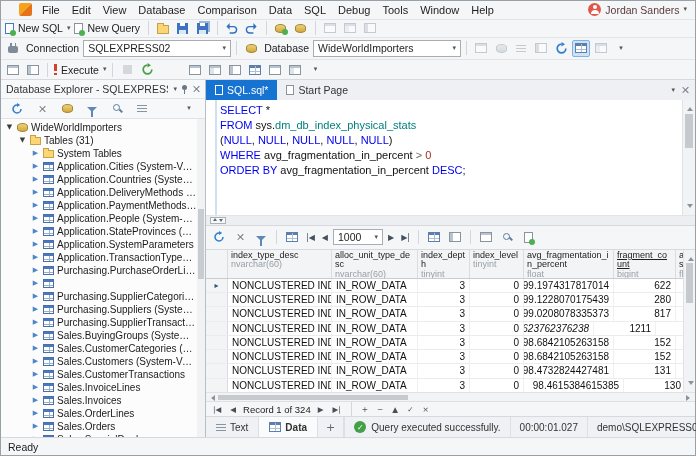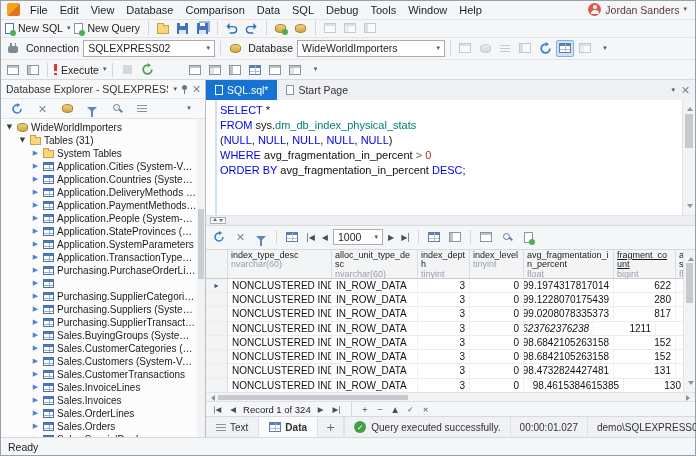--- a/index.html
+++ b/index.html
@@ -1,41 +1,41 @@
 <!DOCTYPE html>
 <html><head>
 <meta charset="utf-8">
 <style>
   *{margin:0;padding:0;box-sizing:border-box;font-family:"Liberation Sans",sans-serif;}
   html,body{width:696px;height:456px;overflow:hidden;background:#fff;}
   .glyph{font-family:"DejaVu Sans",sans-serif;}
   .app{width:696px;height:456px;border:1px solid #98a0a8;display:flex;flex-direction:column;background:#f5f6f8;font-size:11px;color:#1e1e1e;}
 
   
-  .menubar{height:18px;display:flex;align-items:center;padding:0 4px;gap:0;}
+  .menubar{height:18px;display:flex;align-items:center;padding:0 4px;gap:0;margin-left:12px;}
   .app-logo{width:13px;height:13px;border-radius:2px;background:linear-gradient(135deg,#f6a21d 0 50%,#e4731b 50% 100%);margin:0 4px 0 2px;flex:0 0 auto;}
   .menu-item{padding:1px 6px;cursor:default;font-size:11px;}
   .user{margin-left:auto;display:flex;align-items:center;gap:4px;padding-right:4px;}
   .avatar{width:13px;height:13px;border-radius:50%;background:#e2574c;position:relative;flex:0 0 auto;}
   .avatar::before{content:"";position:absolute;left:4.5px;top:2px;width:4px;height:4px;border-radius:50%;background:#fff;}
   .avatar::after{content:"";position:absolute;left:2.5px;top:7px;width:8px;height:4px;border-radius:4px 4px 0 0;background:#fff;}
   .user .uname{font-size:10.5px;color:#5a3a3a;}
   .caret{font-size:7px;color:#555;line-height:1;}
 
   
   .toolbar{display:flex;align-items:center;border-top:1px solid #e2e4e8;padding:0 3px;gap:2px;background:#f5f6f8;}
   .tb1{height:19px;}.tb2{height:22px;}.tb3{height:21px;}
   .sep{width:1px;height:14px;background:#d3d6db;margin:0 3px;flex:0 0 auto;}
   .tbi{min-width:18px;height:17px;display:flex;align-items:center;justify-content:center;border-radius:2px;position:relative;gap:2px;padding:0 1px;}
   .tbi.active{background:#cfe2f5;border:1px solid #7fb2e3;}
   .tbi.disabled{opacity:.45;}
   .tblabel{font-size:10.5px;color:#222;padding:0 2px;}
   .combo{height:17px;background:#fff;border:1px solid #a9adb3;display:flex;align-items:center;font-size:10.5px;padding:0 4px;gap:4px;}
   .combo .val{flex:1;white-space:nowrap;overflow:hidden;}
-  .combo.conn{width:132px;}.combo.db{width:148px;}.combo.pgsize{width:50px;height:16px;}
+  .combo.conn{width:148px;}.combo.db{width:148px;}.combo.pgsize{width:50px;height:16px;}
   i{font-style:normal;display:inline-block;}
 
   
   .ic-page{width:9px;height:11px;background:#fff;border:1px solid #8895a1;position:relative;}
   .ic-page.sm{width:8px;height:10px;}
   .ic-page.plus::after{content:"";position:absolute;right:-3px;bottom:-3px;width:6px;height:6px;border-radius:50%;background:#4caf50;}
   .ic-page.blue{border-color:#4a77c4;}
   .ic-folder{width:12px;height:9px;background:#fcd575;border:1px solid #c8a04a;position:relative;margin-top:2px;}
   .ic-folder::before{content:"";position:absolute;left:-1px;top:-3px;width:5px;height:2px;background:#fcd575;border:1px solid #c8a04a;border-bottom:none;}
   .ic-floppy{width:11px;height:11px;background:#3f72c1;position:relative;}

